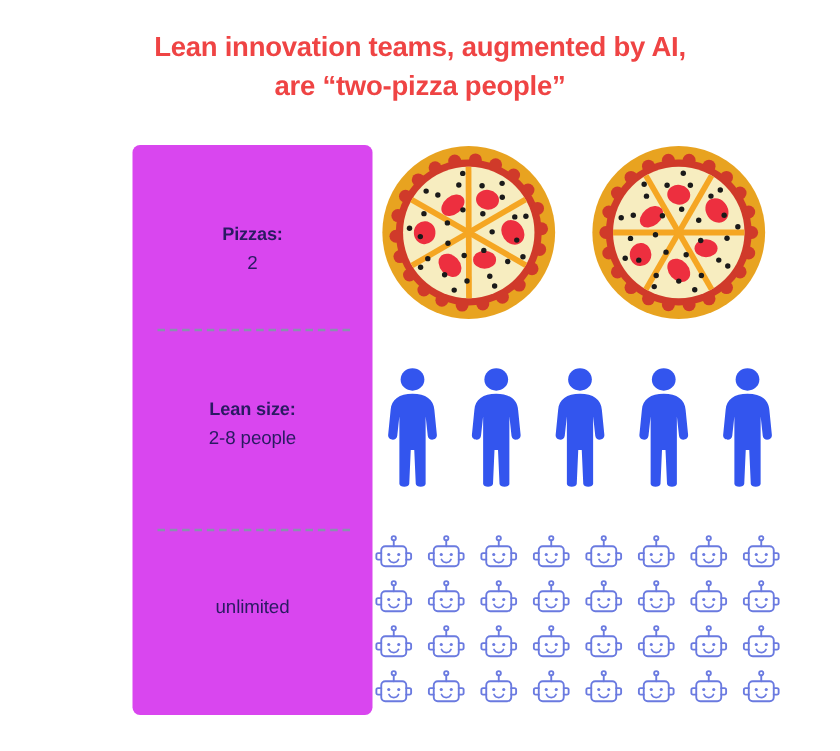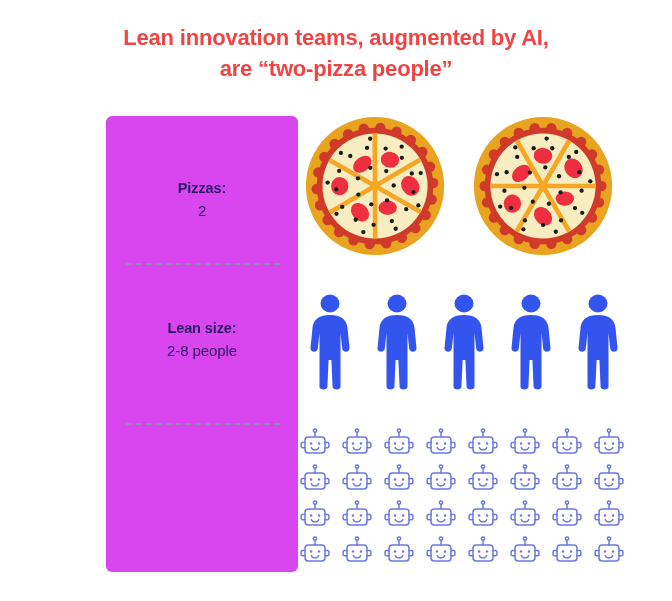--- a/index.html
+++ b/index.html
@@ -138,20 +138,21 @@
   <div class="divider" id="divider-1"></div>
 
   <div class="info-block" id="block-team">
     <div class="info-label">Lean size:</div>
     <div class="info-value">2-8 people</div>
   </div>
 
   <div class="divider" id="divider-2"></div>
 
   <div class="info-block" id="block-ai">
+    <div class="info-value">unlimited</div>
   </div>
 
 </div>
 
 <div id="pizza-row">
     <div class="pizza" id="pizza-1" style="left: 0px;"><svg viewBox="0 0 100 100" width="144" height="144">
         <circle cx="50" cy="50" r="48" fill="#e8a320"></circle>
         <g>
           <circle cx="50" cy="50" r="40.5" fill="#d03a2a"></circle>
           <circle cx="85.15" cy="70.12" r="3.6" fill="#d03a2a"></circle>

